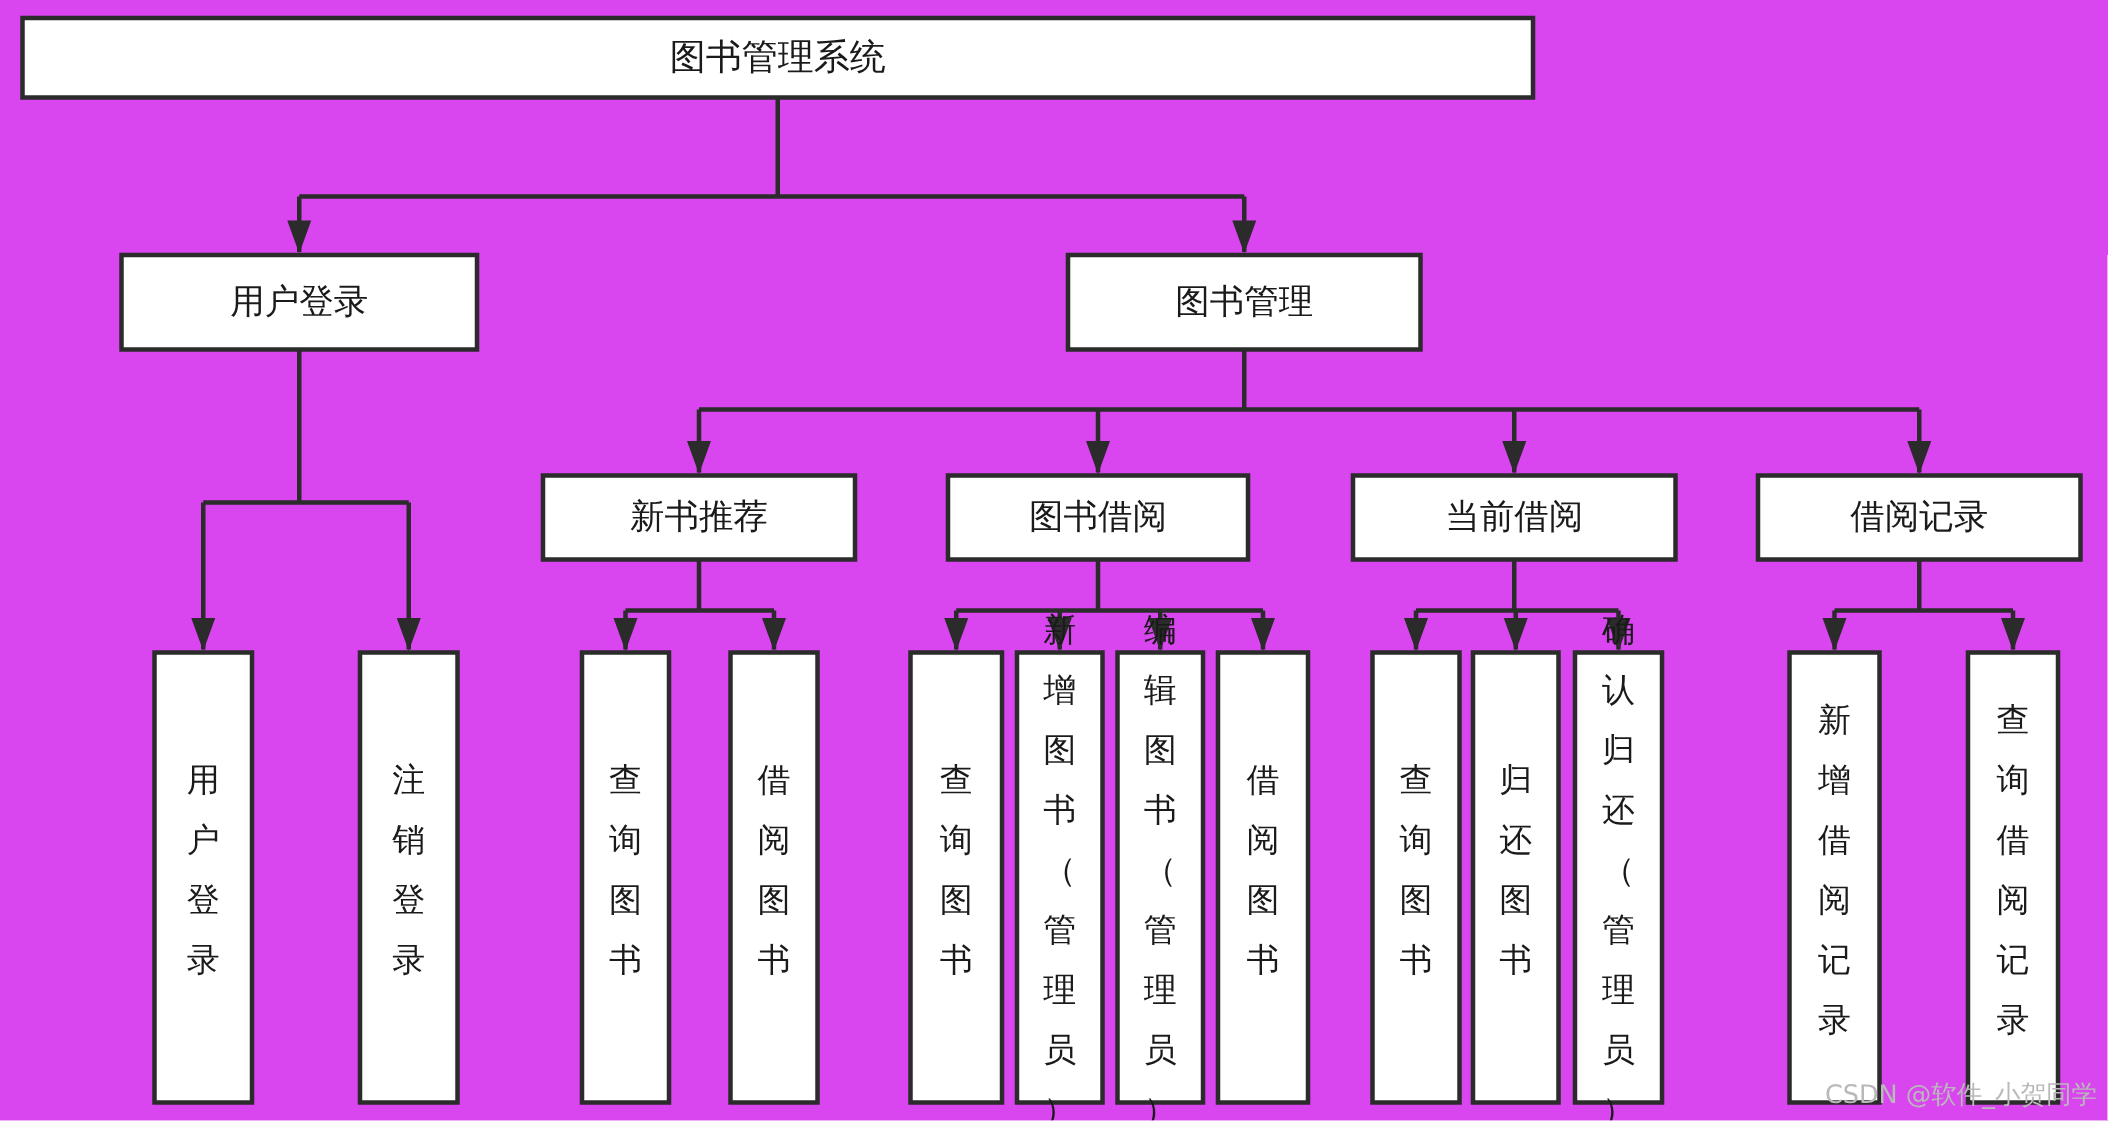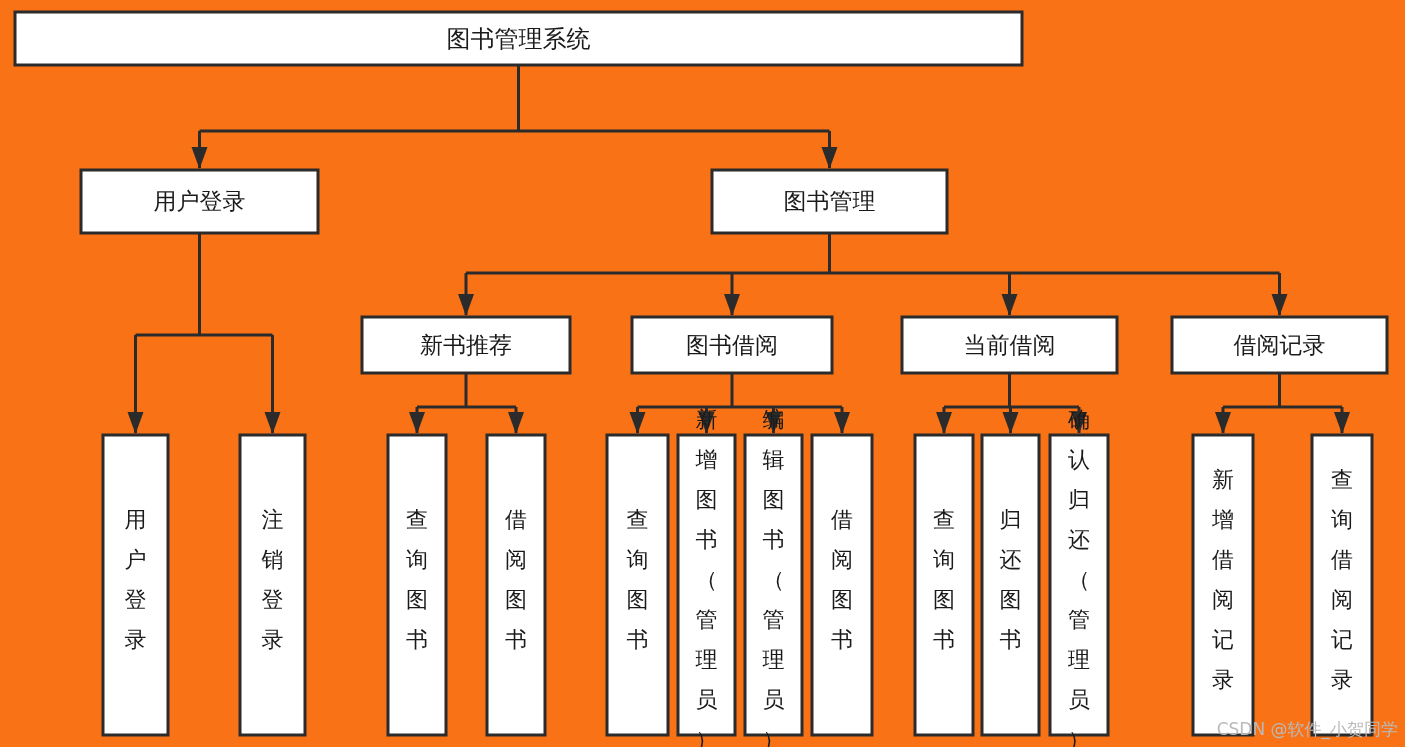--- a/index.html
+++ b/index.html
@@ -11,21 +11,21 @@
   body {
     font-family: "DejaVu Sans", "Liberation Sans", sans-serif;
     width: 1405px;
     height: 747px;
     overflow: hidden;
   }
   #diagram-root {
     position: relative;
     width: 1405px;
     height: 747px;
-    background: #f97316;
+    background: #d946ef;
   }
   svg#flowchart {
     display: block;
     width: 1405px;
     height: 747px;
   }
   .node-box {
     fill: #ffffff;
     stroke: #2b2b2b;
     stroke-width: 3;

